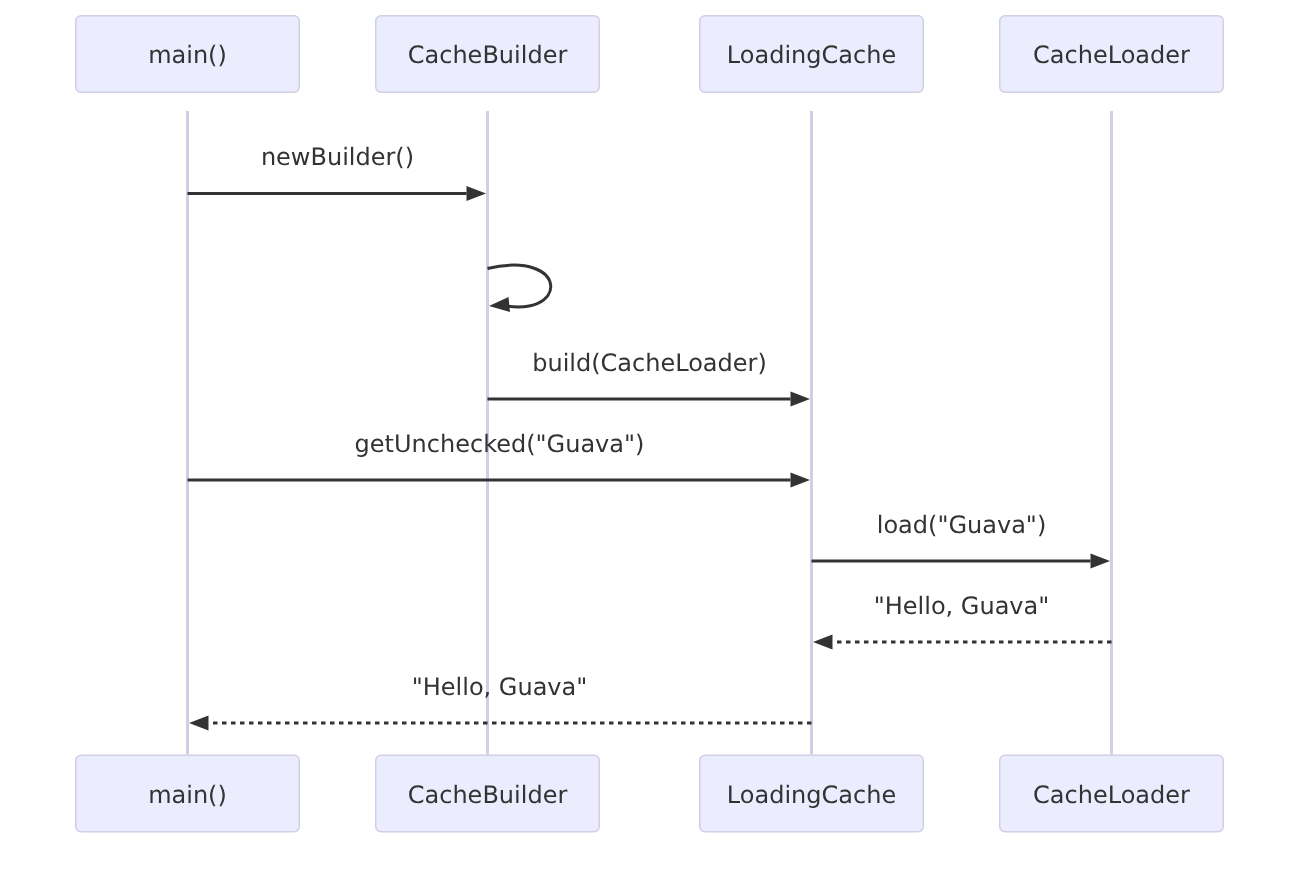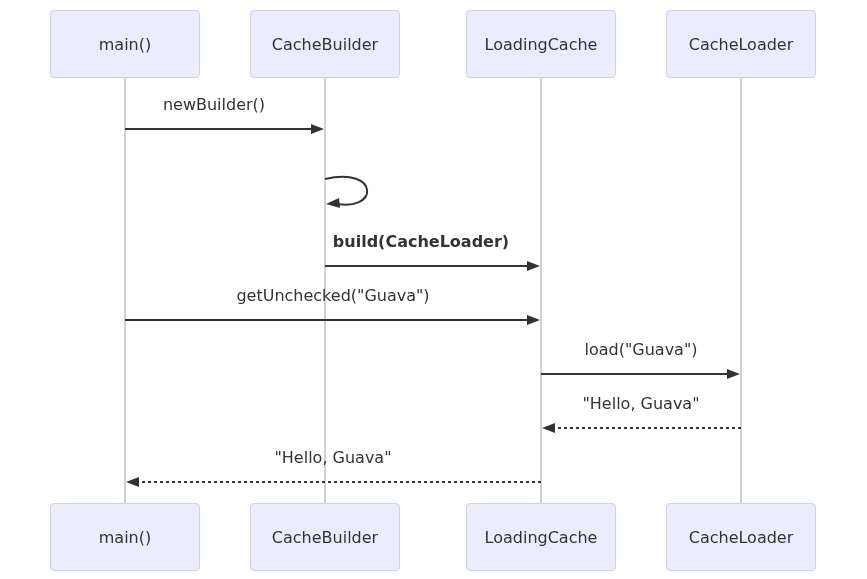--- a/index.html
+++ b/index.html
@@ -32,21 +32,21 @@
     stroke-width: 2;
     fill: none;
   }
   .msg-line.dashed {
     stroke-dasharray: 3 3;
   }
   .arrowhead { fill: var(--arrow); stroke: none; }
   .actor-box {
     position: absolute;
     width: 150px;
-    height: 68px;
+    height: 52px;
     background: var(--actor-fill);
     border: 1px solid var(--actor-border);
     border-radius: 4px;
     display: flex;
     align-items: center;
     justify-content: center;
     color: var(--text);
     font-size: 16px;
   }
   .msg-label {
@@ -119,20 +119,20 @@
   <div class="actor-box" style="left:250px; top:503px;">
     <span>CacheBuilder</span>
   </div>
   <div class="actor-box" style="left:466px; top:503px;">
     <span>LoadingCache</span>
   </div>
   <div class="actor-box" style="left:666px; top:503px;">
     <span>CacheLoader</span>
   </div>
 
-  <div class="msg-label" style="left:84px;  top:95px;">newBuilder()</div>
-  <div class="msg-label" style="left:291px; top:232px;font-weight:bold;">build(CacheLoader)</div>
+  <div class="msg-label" style="left:95px;  top:95px;">newBuilder()</div>
+  <div class="msg-label" style="left:303px; top:232px;">build(CacheLoader)</div>
   <div class="msg-label" style="left:203px; top:286px;">getUnchecked("Guava")</div>
   <div class="msg-label" style="left:511px; top:340px;">load("Guava")</div>
   <div class="msg-label" style="left:511px; top:394px;">"Hello, Guava"</div>
   <div class="msg-label" style="left:203px; top:448px;">"Hello, Guava"</div>
 
 </div>
 
 </body></html>

